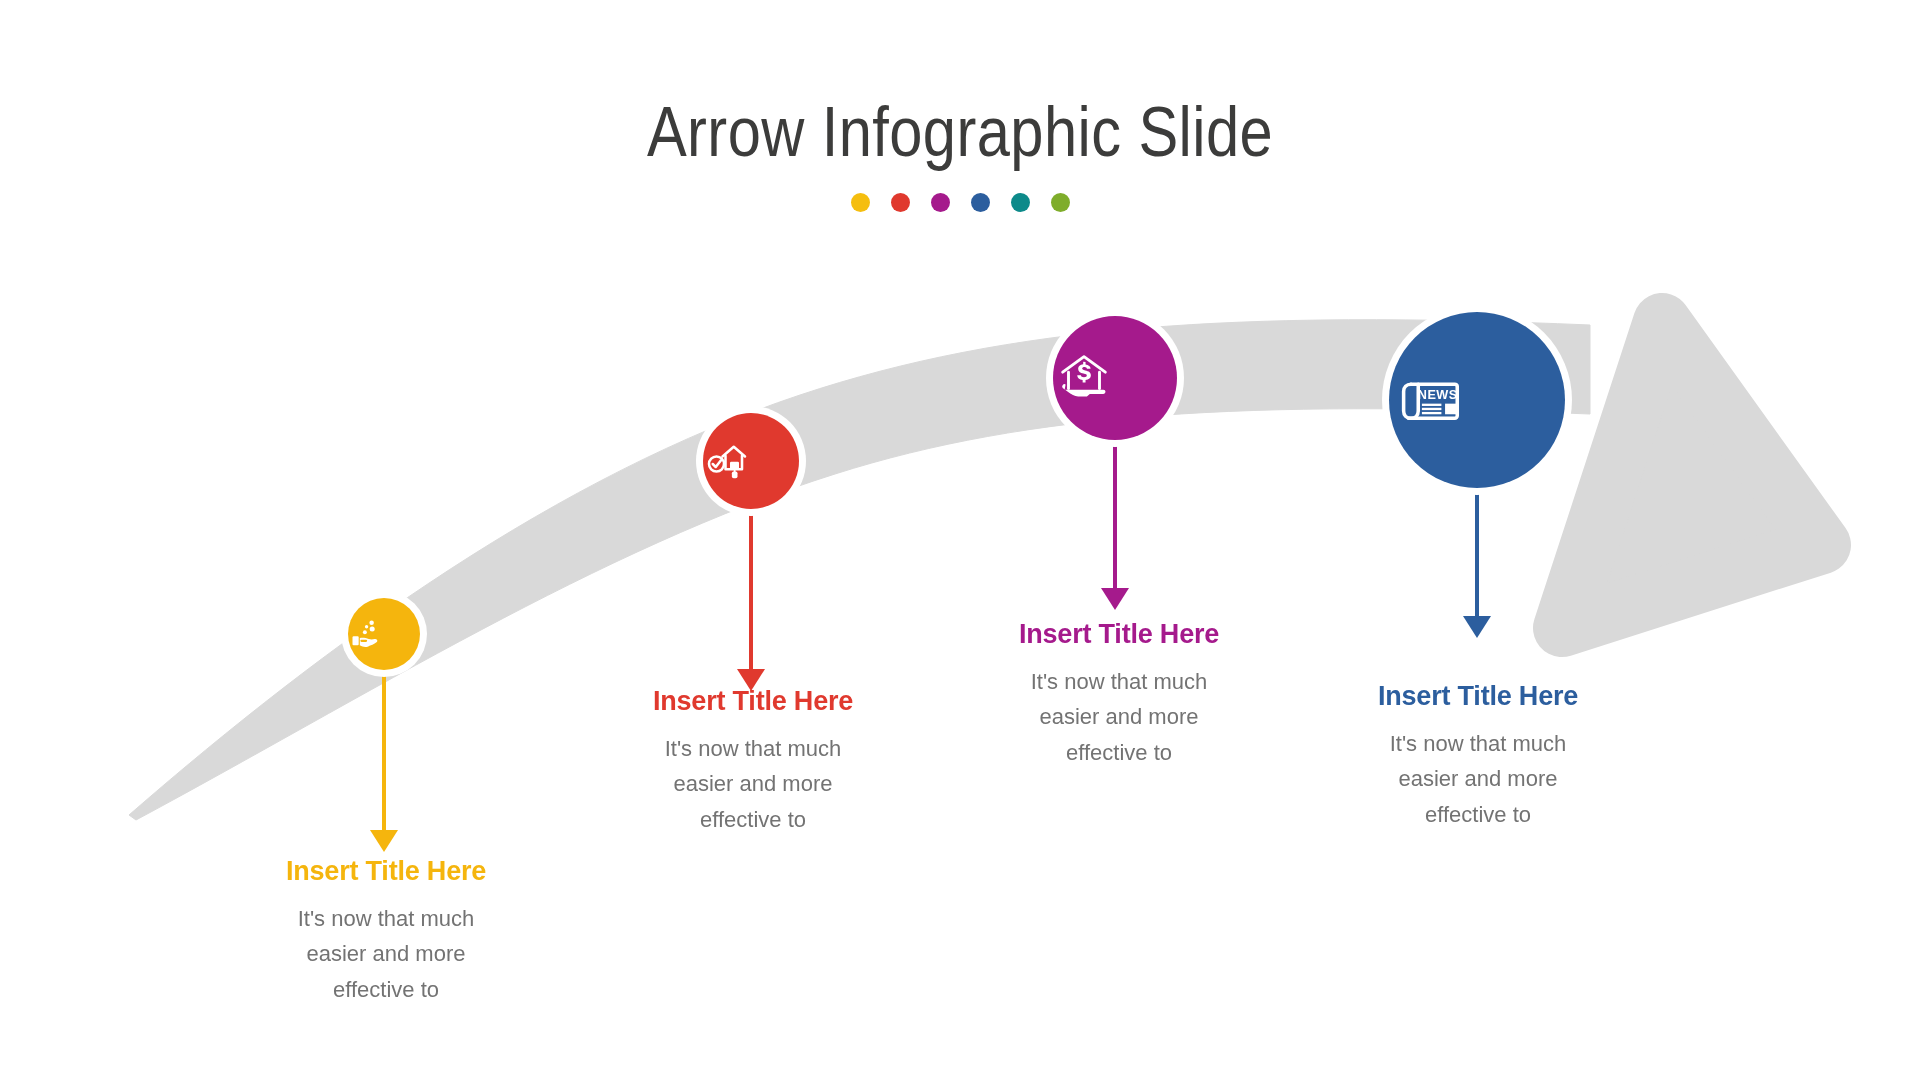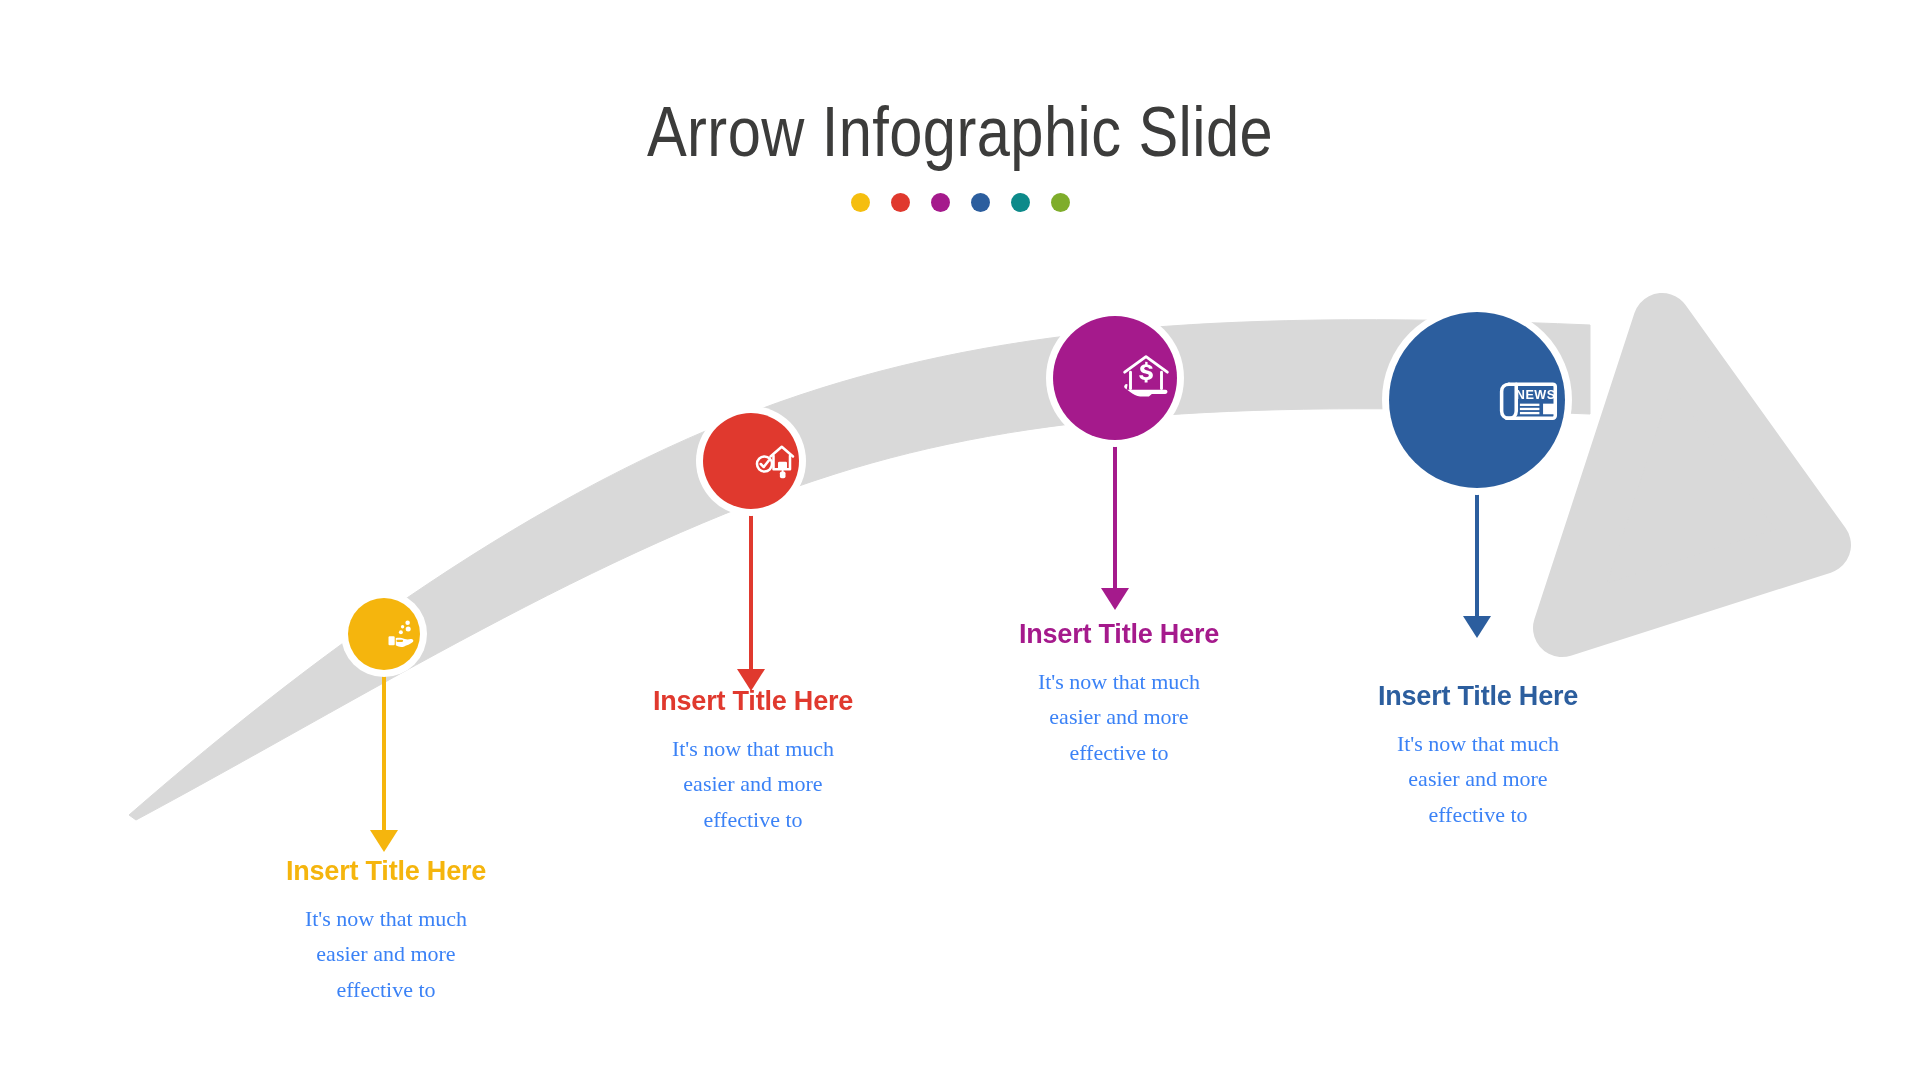--- a/index.html
+++ b/index.html
@@ -75,21 +75,21 @@
     width: 0;
     height: 0;
   }
   .node-circle {
     position: absolute;
     border-radius: 50%;
     background: #cccccc;
     box-shadow: 0 0 0 7px #ffffff;
     display: flex;
     align-items: center;
-    justify-content: flex-end;
+    justify-content: flex-start;
   }
   .node-icon {
     display: block;
   }
   .stem {
     position: absolute;
     width: 4px;
     background: #cccccc;
   }
   .stem-head {
@@ -110,25 +110,25 @@
     margin: 12px;
     font-family: "Liberation Sans", sans-serif;
     font-size: 27px;
     font-weight: bold;
     line-height: 1.1;
     letter-spacing: -0.2px;
     white-space: nowrap;
   }
   .caption-body {
     margin: 14px 0 0 0;
-    font-family: Liberation Serif, serif;
+    font-family: Liberation Sans, sans-serif;
     font-size: 22px;
     font-weight: 400;
     line-height: 1.62;
-    color: #3b82f6;
+    color: #737373;
   }
 </style>
 </head>
 <body>
 
 <div id="slide">
 
   <div id="header">
     <h1 id="page-title">Arrow Infographic Slide</h1>
     <div id="dot-row">

